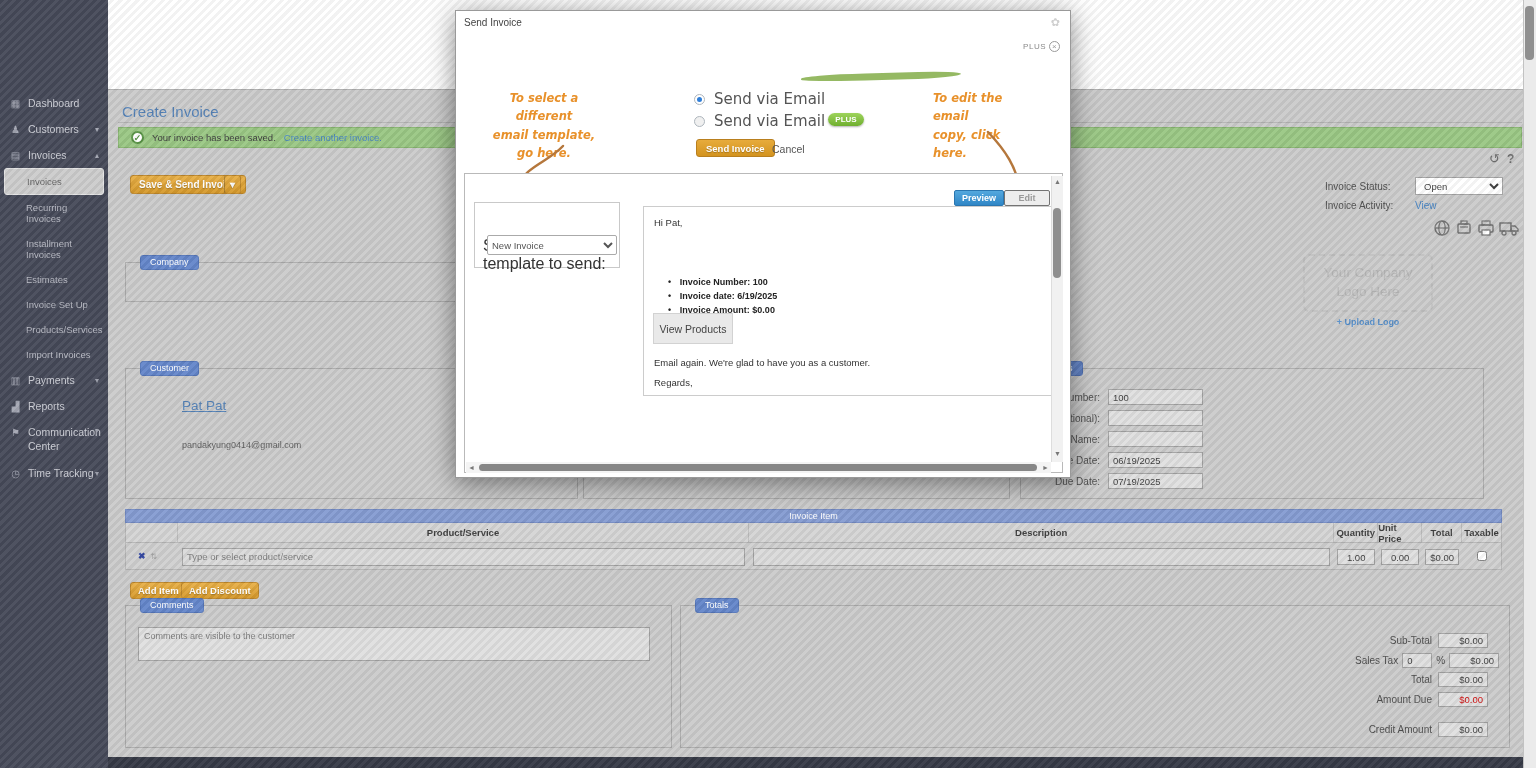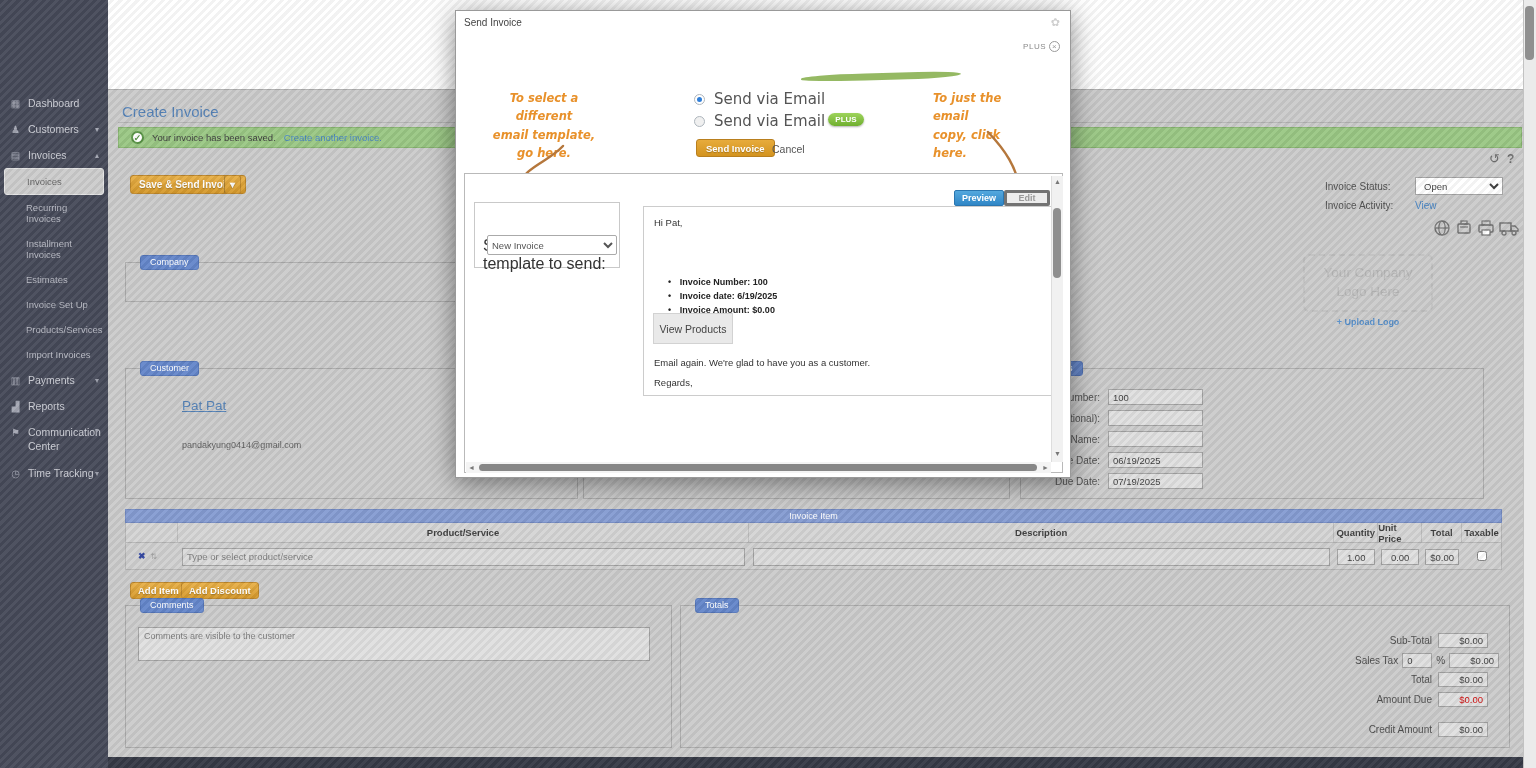--- a/index.html
+++ b/index.html
@@ -122,21 +122,21 @@
   #modal-send { left:240px; top:128px; height:18px; padding:0 9px; font-size:9.5px;}
   #modal-cancel { left:316px; top:132px; font-size:10.5px; color:#555; cursor:pointer;}
   .note { position:absolute; color:#e8912b; font-size:11.5px; font-style:italic; font-weight:bold; line-height:1.6;
     font-family:"DejaVu Sans", sans-serif; }
   #note-left { left:28px; top:78px; width:120px; text-align:center; }
   #note-right { left:477px; top:78px; width:100px; text-align:left; }
 
   #inner-panel { left:8px; top:162px; width:599px; height:300px; border:1px solid #b9b9b9; background:#fff; }
   #preview-btn { left:489px; top:16px; width:50px; height:16px; background:linear-gradient(#54a8de,#2f86c6); border:1px solid #2a76b0;
     color:#fff; font-size:9px; font-weight:bold; border-radius:2px; cursor:pointer; font-family:"Liberation Sans",sans-serif;}
-  #edit-btn { left:539px; top:16px; width:46px; height:16px; background:#ededed; border:3px solid #737373;
+  #edit-btn { left:539px; top:16px; width:46px; height:16px; background:#ededed; border:1px solid #737373;
     color:#9a9a9a; font-size:9px; font-weight:bold; border-radius:2px; cursor:pointer; font-family:"Liberation Sans",sans-serif;}
 
   #template-box { left:9px; top:28px; width:146px; height:66px; border:1px solid #c9c9c9; background:#fff; }
   #template-label { left:8px; top:34px; font-size:16px; color:#333; }
   #template-select { left:12px; top:32px; width:130px; height:20px; font-size:9.5px; color:#555; border:1px solid #aaa; border-radius:2px; background:#fff;}
 
   #email-box { left:178px; top:32px; width:410px; height:190px; border:1px solid #ccc; background:#fff;
     font-size:9.5px; color:#333; }
   #email-body { position:absolute; left:10px; top:28px; width:392px; line-height:1.5; }
   .bullet { position:absolute; left:24px; font-size:9px; font-weight:bold; color:#222; }
@@ -406,21 +406,21 @@
 
     <button class="abs orange-btn" id="modal-send">Send Invoice</button>
     <span class="abs" id="modal-cancel">Cancel</span>
 
     <div class="note" id="note-left">
       <div>To select a different</div>
         <div>email template,</div>
         <div>go here.</div>
     </div>
     <div class="note" id="note-right">
-      <div>To just the email</div>
+      <div>To edit the email</div>
         <div>copy, click</div>
         <div>here.</div>
     </div>
 
     <svg class="abs" style="left:45px; top:132px;" width="70" height="58" viewBox="0 0 70 58">
       <path d="M62,3 C46,20 26,22 16,44" fill="none" stroke="#b5773c" stroke-width="2.5" stroke-linecap="round"></path>
       <polygon points="16,44 10,50 21,51" fill="#b5773c" transform="translate(0,-1)"></polygon>
     </svg>
     <svg class="abs" style="left:520px; top:118px;" width="60" height="72" viewBox="0 0 60 72">
       <path d="M12,3 C30,22 40,38 44,60" fill="none" stroke="#b5773c" stroke-width="2.5" stroke-linecap="round"></path>

